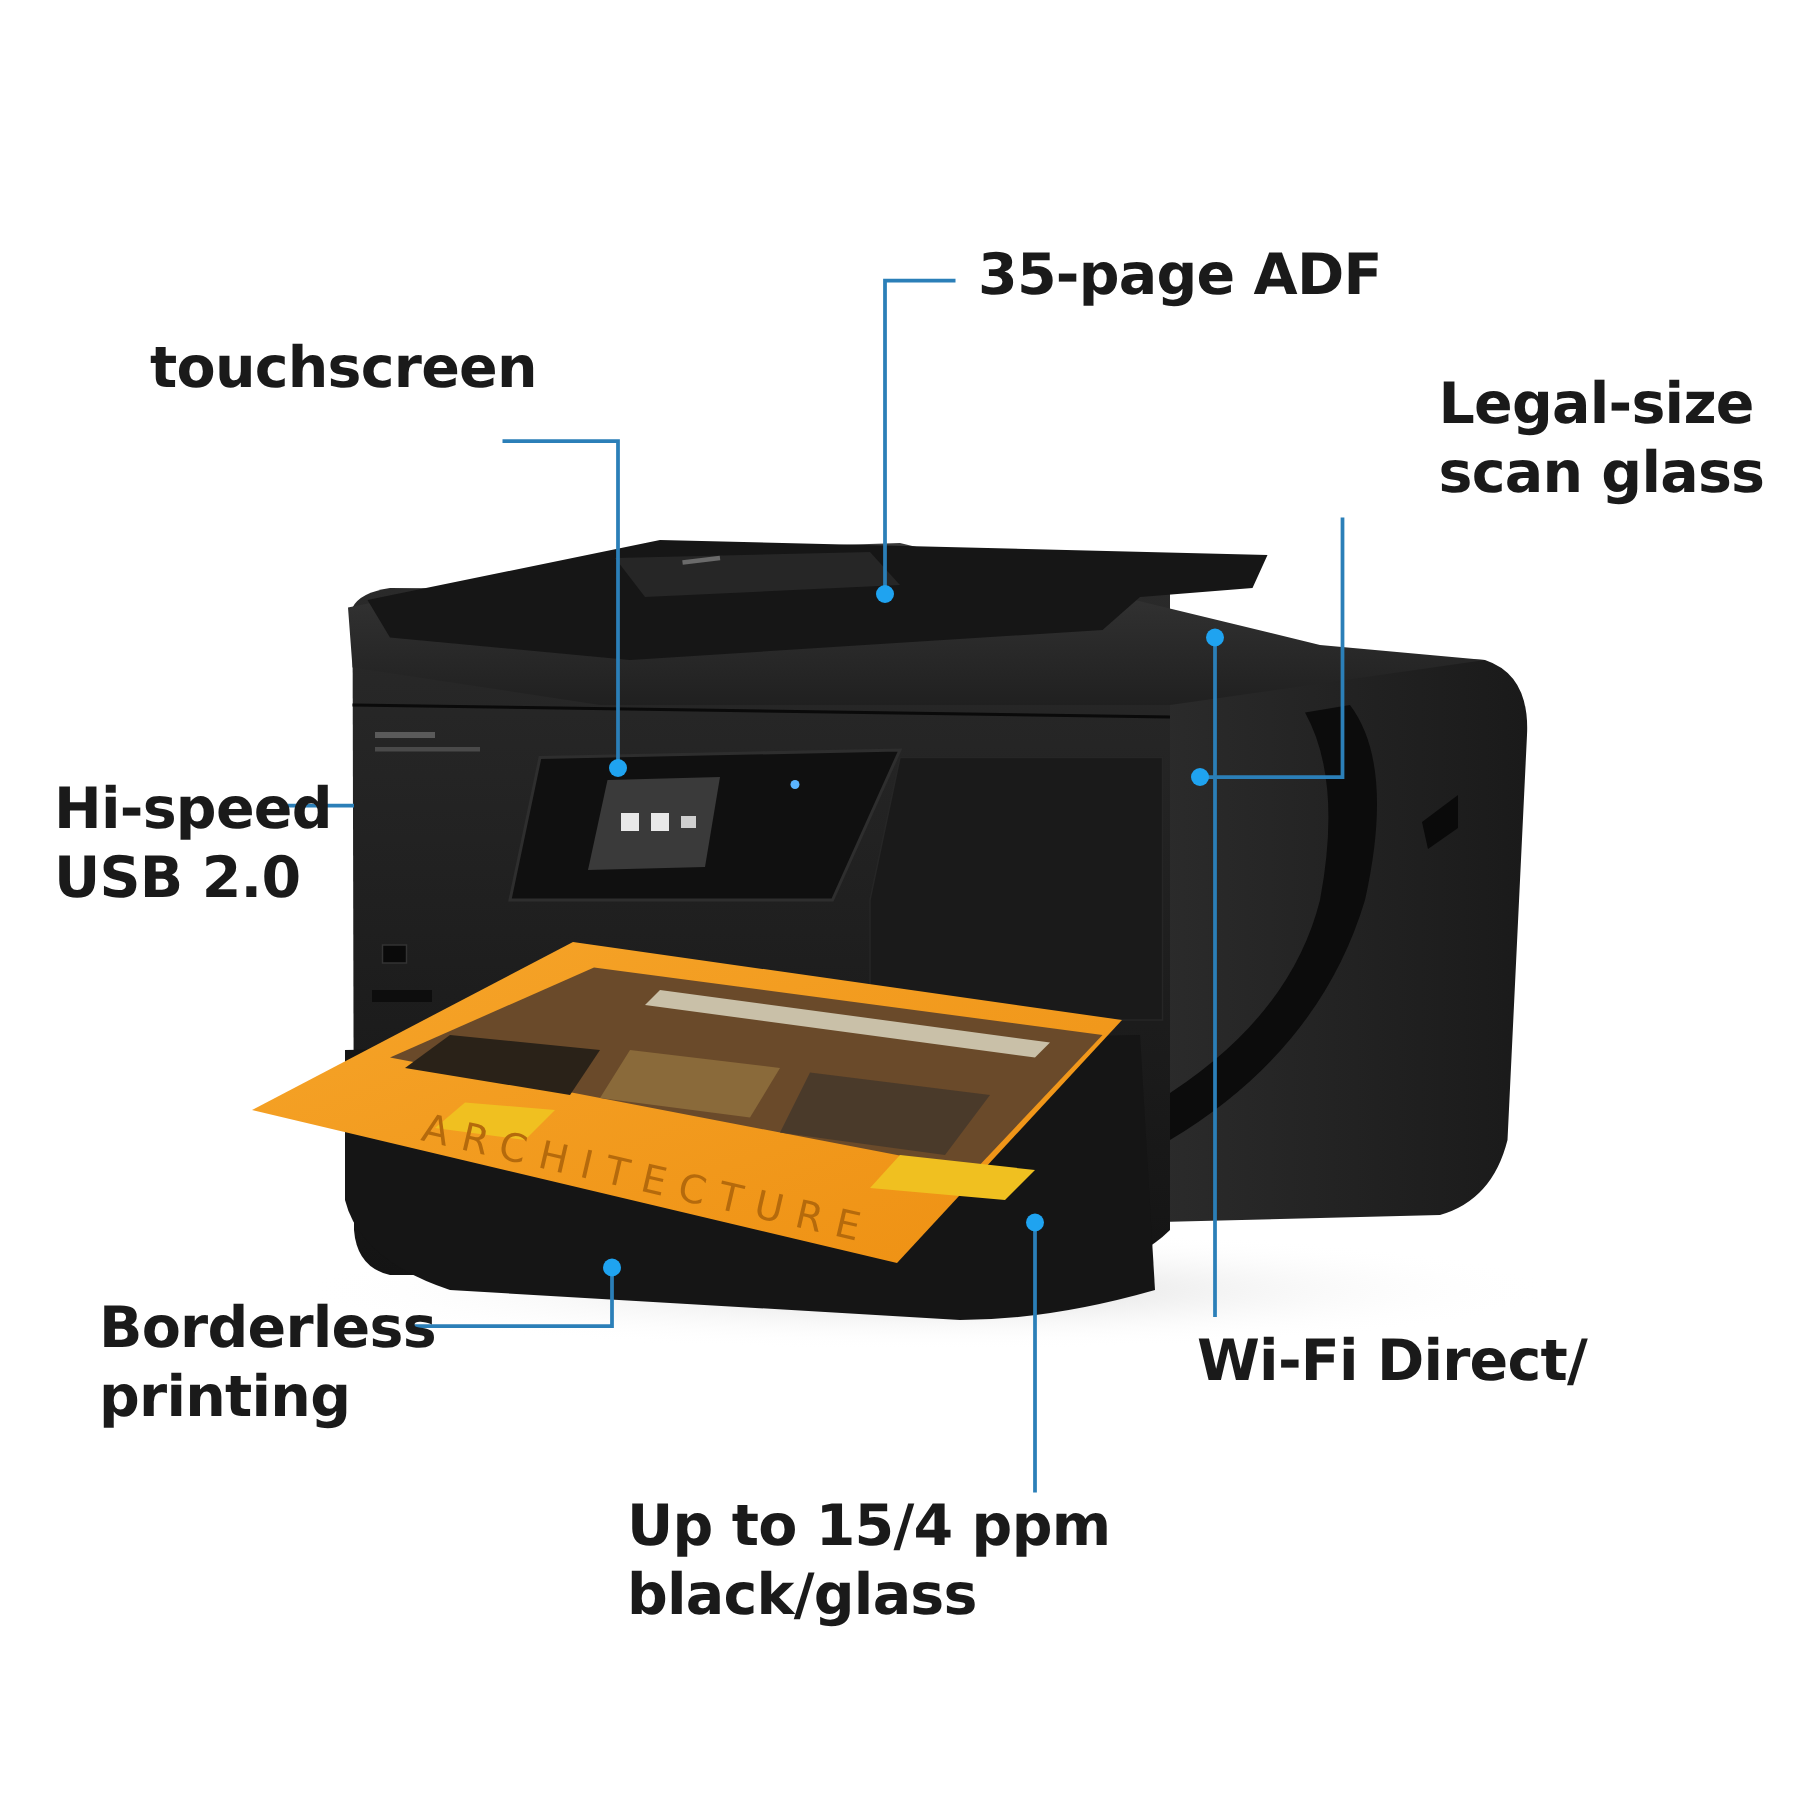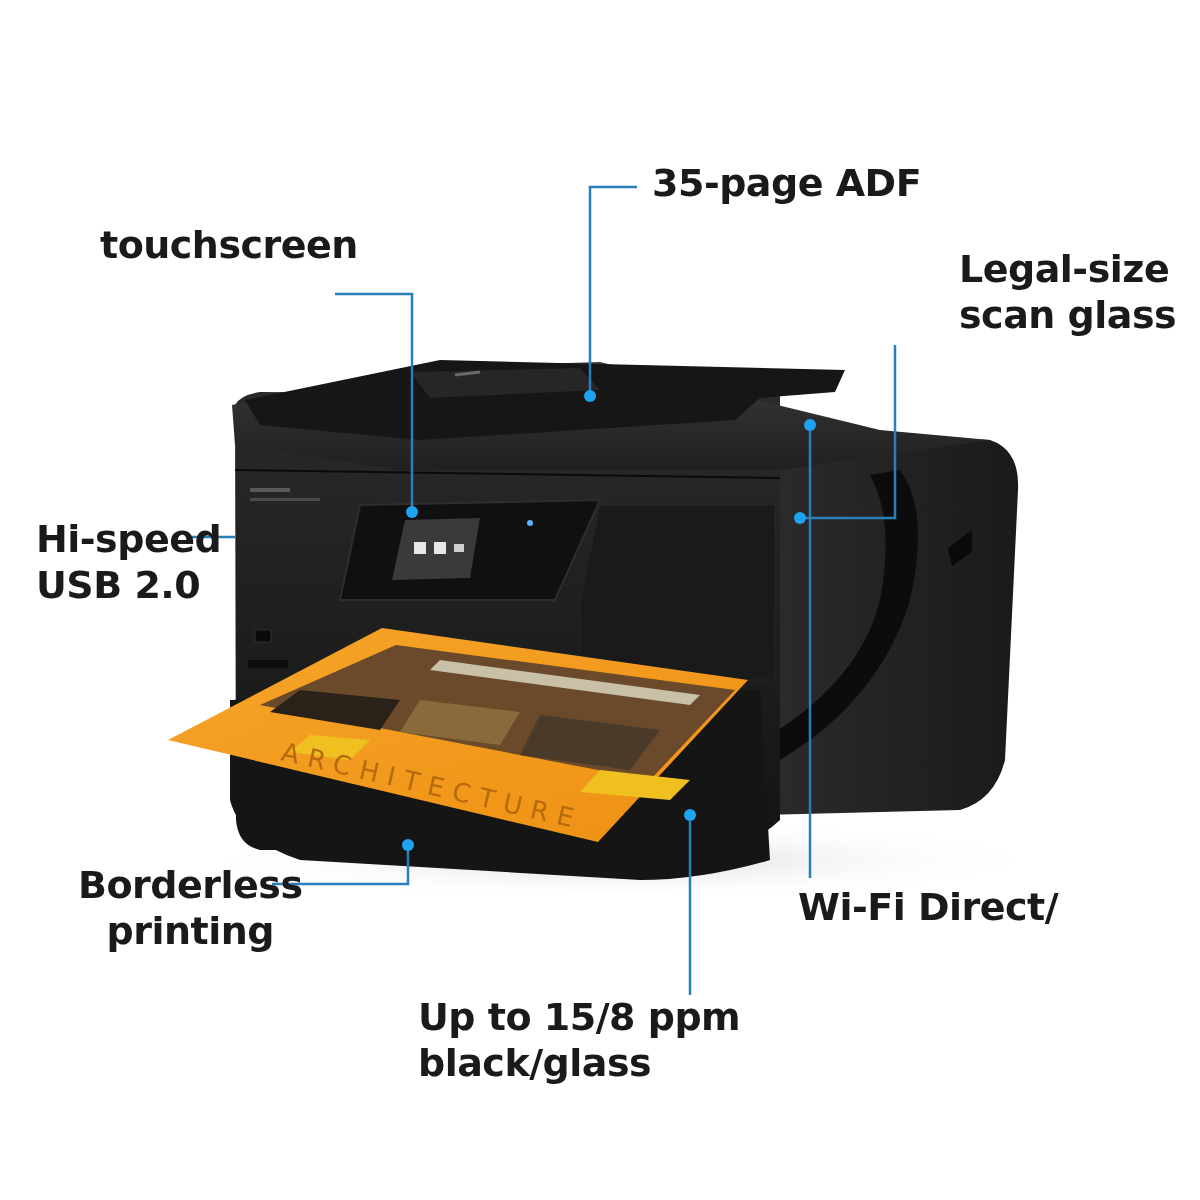--- a/index.html
+++ b/index.html
@@ -130,27 +130,27 @@
   <div class="label" style="left:916px; top:246px;margin-left:43px;">
     <span>Legal-size</span>
     <span>scan glass</span>
   </div>
 
   <div class="label" style="left:36px; top:470px;margin-top:46px;">
     <span>Hi-speed</span>
     <span>USB 2.0</span>
   </div>
 
-  <div class="label" style="left:78px; top:862px;text-align:center;">
+  <div class="label" style="left:66px; top:862px;">
     <span>Borderless</span>
     <span>printing</span>
   </div>
 
   <div class="label" style="left:418px; top:994px;">
-    <span>Up to 15/8 ppm</span>
+    <span>Up to 15/4 ppm</span>
     <span>black/glass</span>
   </div>
 
   <div class="label" style="left:798px; top:884px;">
     <span>Wi-Fi Direct/</span>
   </div>
 
 </div>
 
 </body></html>

